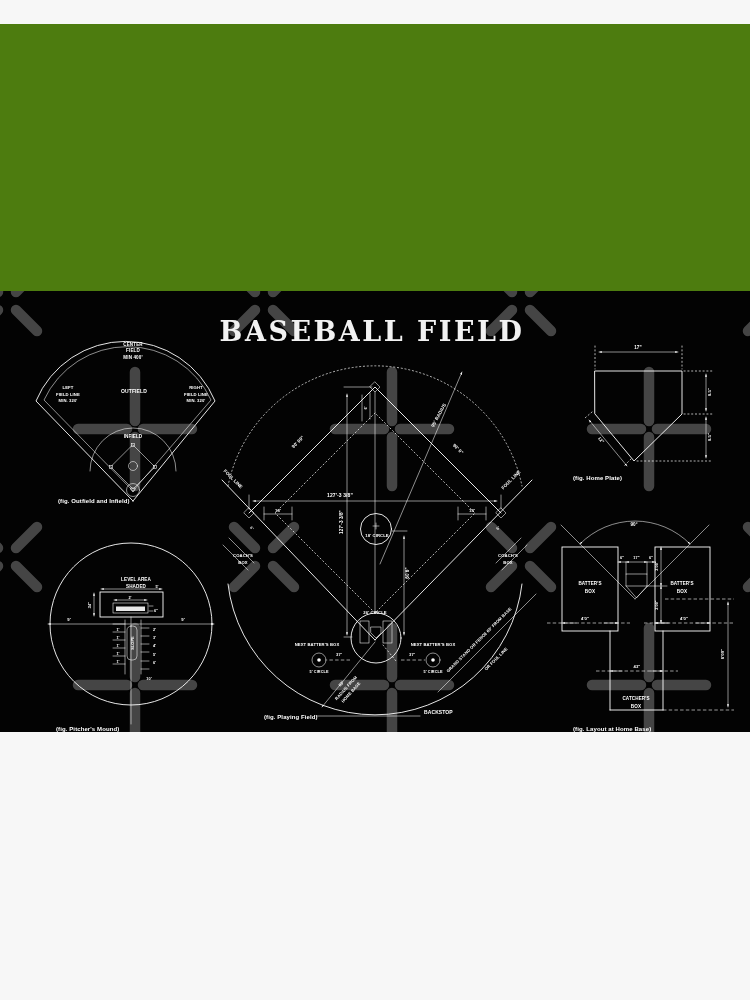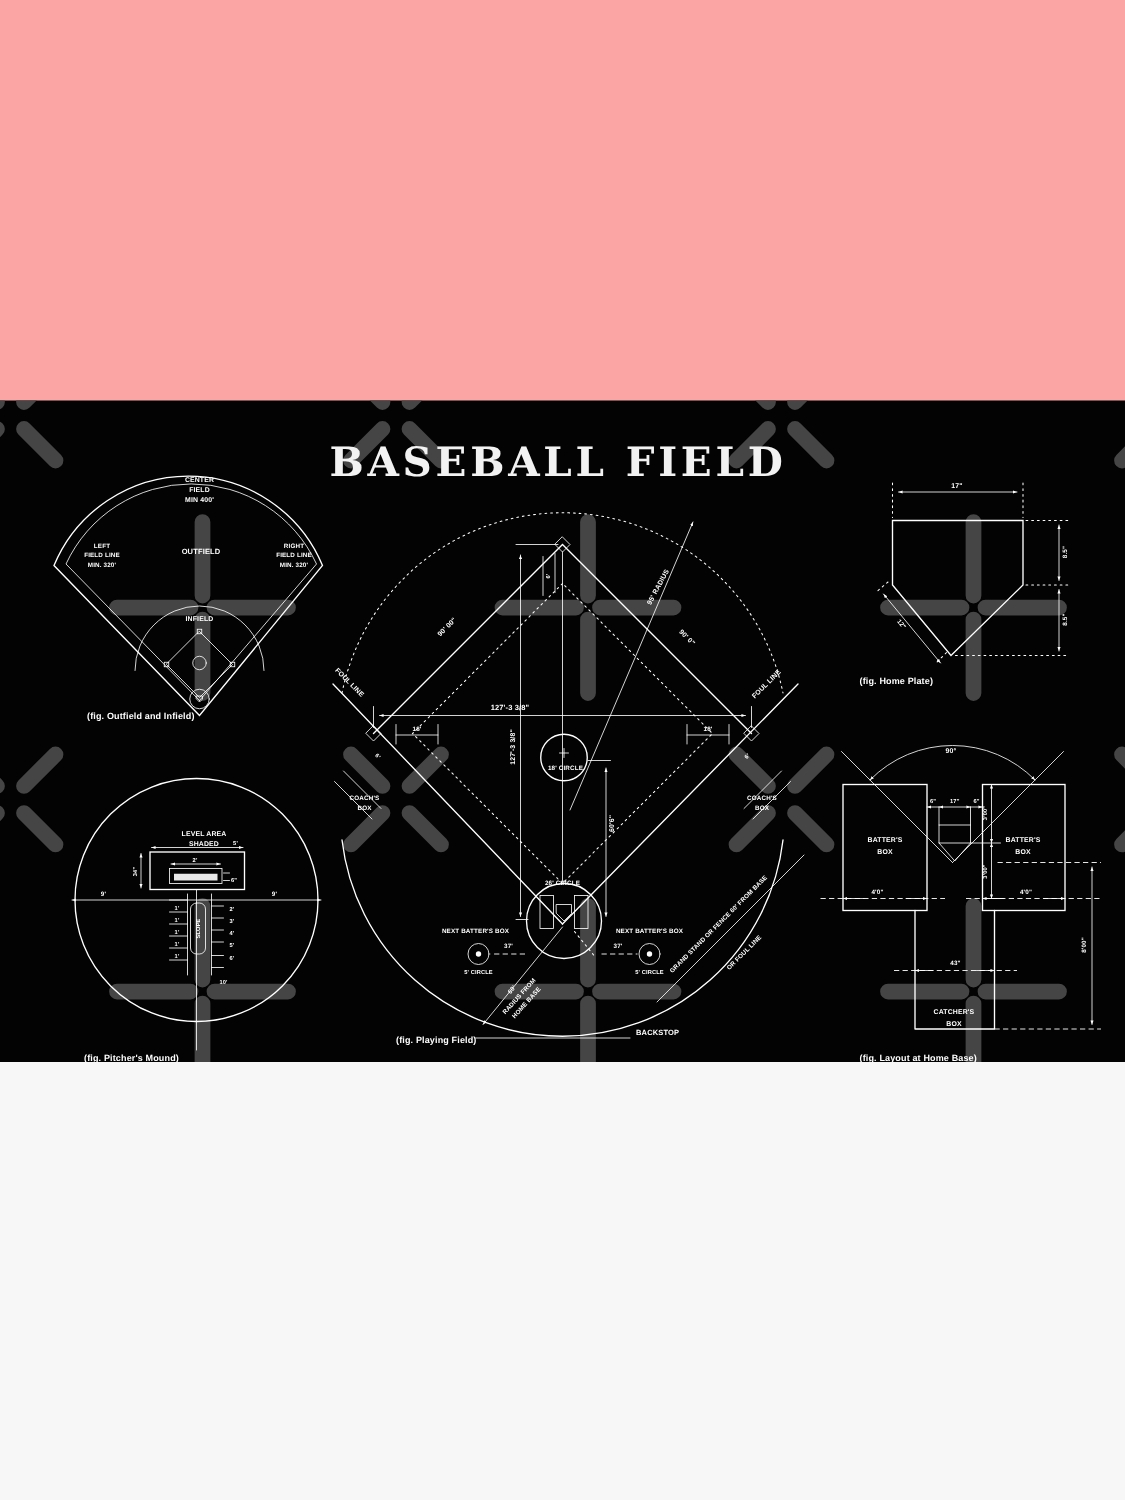--- a/index.html
+++ b/index.html
@@ -1,16 +1,16 @@
 <!DOCTYPE html>
 <html><head>
 <meta charset="utf-8">
 <style>
   html,body{margin:0;padding:0;background:#f7f7f7;}
-  .page{position:relative;width:750px;height:708px;background:#fca5a5;overflow:hidden;font-family:"Liberation Sans",sans-serif;}
+  .page{position:relative;width:750px;height:708px;background:#4d7c0f;overflow:hidden;font-family:"Liberation Sans",sans-serif;margin-top:24px;}
   svg{display:block}
   
   .o{stroke:#fff;fill:none;stroke-width:.9;stroke-linecap:round}
   .t{stroke:#fff;fill:none;stroke-width:.55;stroke-linecap:round}
   .d{stroke:#fff;fill:none;stroke-width:.7;stroke-dasharray:1.2 2.6;stroke-linecap:round}
   .h{stroke:#fff;fill:none;stroke-width:.6;stroke-dasharray:3.5 2.2}
   .wm{stroke:#454545;stroke-width:10.5;stroke-linecap:round;fill:none}
   text{fill:#fff;font-family:"Liberation Sans",sans-serif;font-weight:bold;text-anchor:middle;letter-spacing:.1px}
   .f2{font-size:3.8px}
   .f3{font-size:4.2px}

